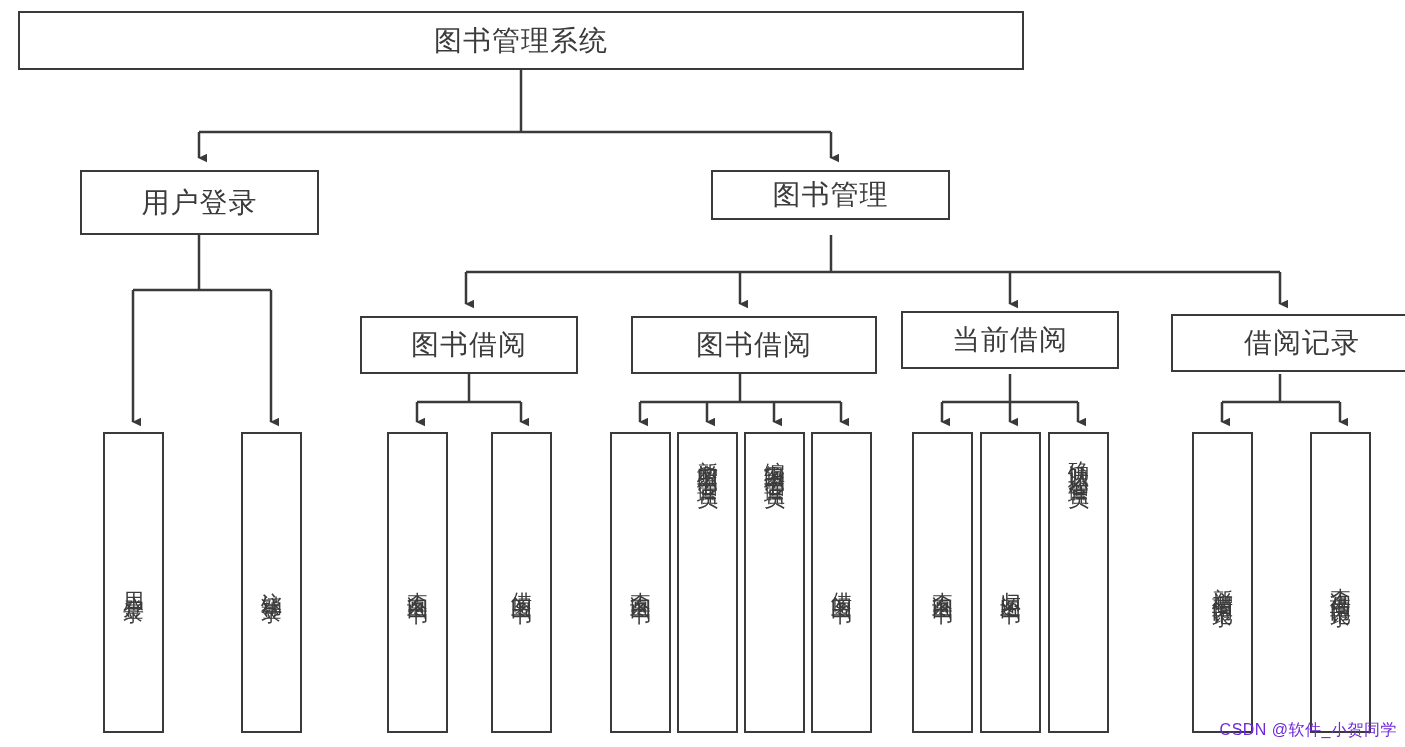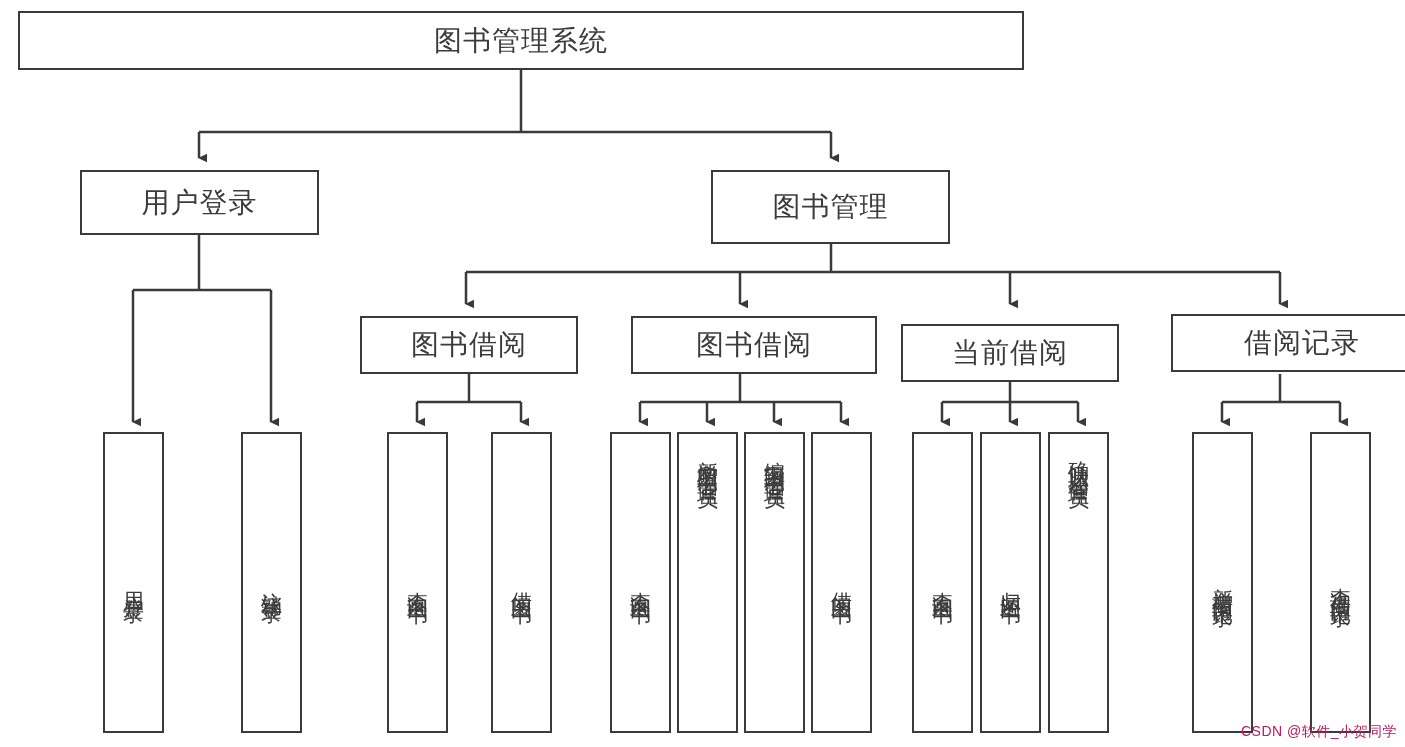--- a/index.html
+++ b/index.html
@@ -60,22 +60,22 @@
     line-height: 1.05;
   }
   .node.center-v {
     align-items: center;
     padding-top: 0;
   }
   #watermark {
     position: absolute;
     right: 8px;
     bottom: 6px;
-    color: #be185d;
-    font-size: 14px;
+    color: #6d28d9;
+    font-size: 16px;
     letter-spacing: 0.5px;
     z-index: 5;
     white-space: nowrap;
     font-family: "Liberation Sans", "DejaVu Sans", sans-serif;
     text-align: center;
   }
 </style>
 </head>
 <body>
 
@@ -132,33 +132,33 @@
   </svg>
 
   <div class="node" style="left:18px; top:11px; width:1006px; height:59px;">
     <span class="node-label">图书管理系统</span>
   </div>
 
   <div class="node" style="left:80px; top:170px; width:239px; height:65px;">
     <span class="node-label">用户登录</span>
   </div>
 
-  <div class="node" style="left:711px; top:170px; width:239px; height:74px;">
+  <div class="node" style="left:711px; top:170px; width:239px; height:50px;">
     <span class="node-label">图书管理</span>
   </div>
 
   <div class="node" style="left:360px; top:316px; width:218px; height:58px;">
     <span class="node-label">图书借阅</span>
   </div>
 
   <div class="node" style="left:631px; top:316px; width:246px; height:58px;">
     <span class="node-label">图书借阅</span>
   </div>
 
-  <div class="node" style="left:901px; top:324px; width:218px; height:58px;">
+  <div class="node" style="left:901px; top:311px; width:218px; height:58px;">
     <span class="node-label">当前借阅</span>
   </div>
 
   <div class="node" style="left:1171px; top:314px; width:262px; height:58px;">
     <span class="node-label">借阅记录</span>
   </div>
 
   <div class="node vertical center-v" style="left:103px; top:432px; width:61px; height:301px;">
     <span class="node-label">用户登录</span>
   </div>

